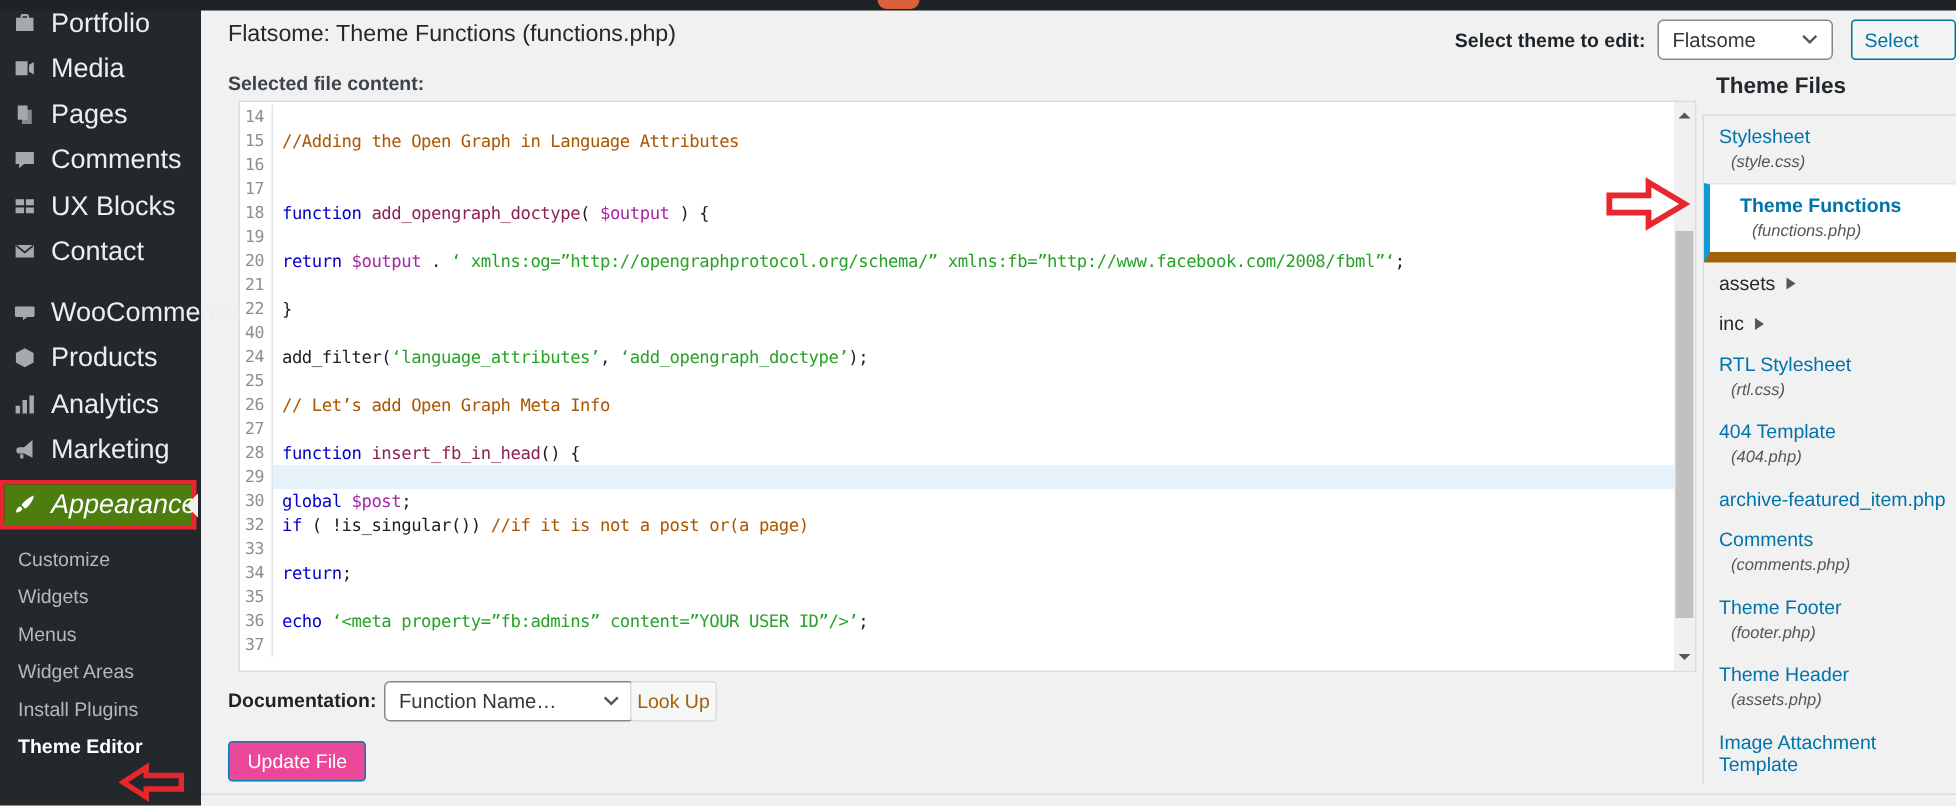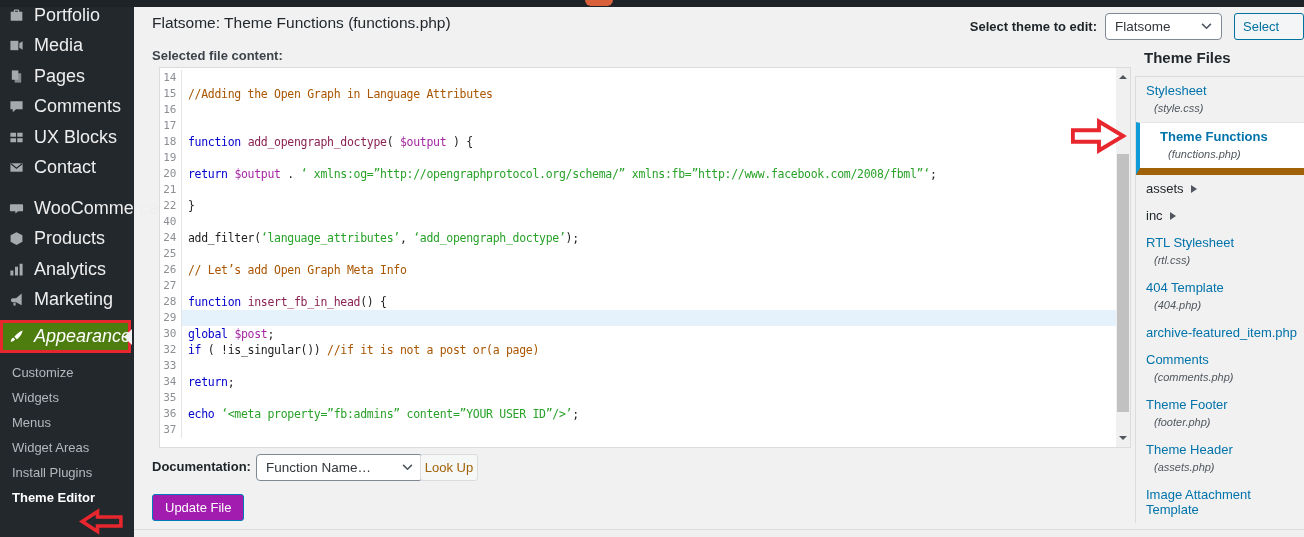--- a/index.html
+++ b/index.html
@@ -80,21 +80,21 @@
   .tf-item.active .tf-link { font-weight:bold; }
   .tf-folder { font-size:13px; color:#23282d; display:flex; align-items:center; }
   .tf-caret { width:0; height:0; border:4px solid transparent; border-left:6px solid #50575e; margin-left:7px; }
 
   
   #doc-label { left:18px; top:452px; font-size:13px; font-weight:600; color:#1d2327; }
   #doc-select { left:109px; top:447px; width:167px;margin-left:13px; }
   #lookup-btn { left:286px; top:447px; width:58px; height:27px; background:#f6f7f7;
     border:1px solid #dcdcde; border-radius:3px; color:#a16207; font-size:13px;
     display:flex; align-items:center; justify-content:center; }
-  #update-btn { left:18px; top:487px; height:27px; padding:0 12px; background:#a21caf;
+  #update-btn { left:18px; top:487px; height:27px; padding:0 12px; background:#ec4899;
     border:1px solid #007cba; border-radius:3px; color:#ffffff; font-size:13px;
     display:flex; align-items:center; cursor:pointer; }
   #bottom-strip { left:0; top:522px; width:1170px; height:8px; background:#f0f0f1; border-top:1px solid #dddddd; }
 
   
   #arrow-right { left:936px; top:109px; width:58px; height:40px; z-index:15; }
   #arrow-left  { left:78px; top:508px; width:48px; height:27px; z-index:25; }
 </style>
 </head>
 <body>

